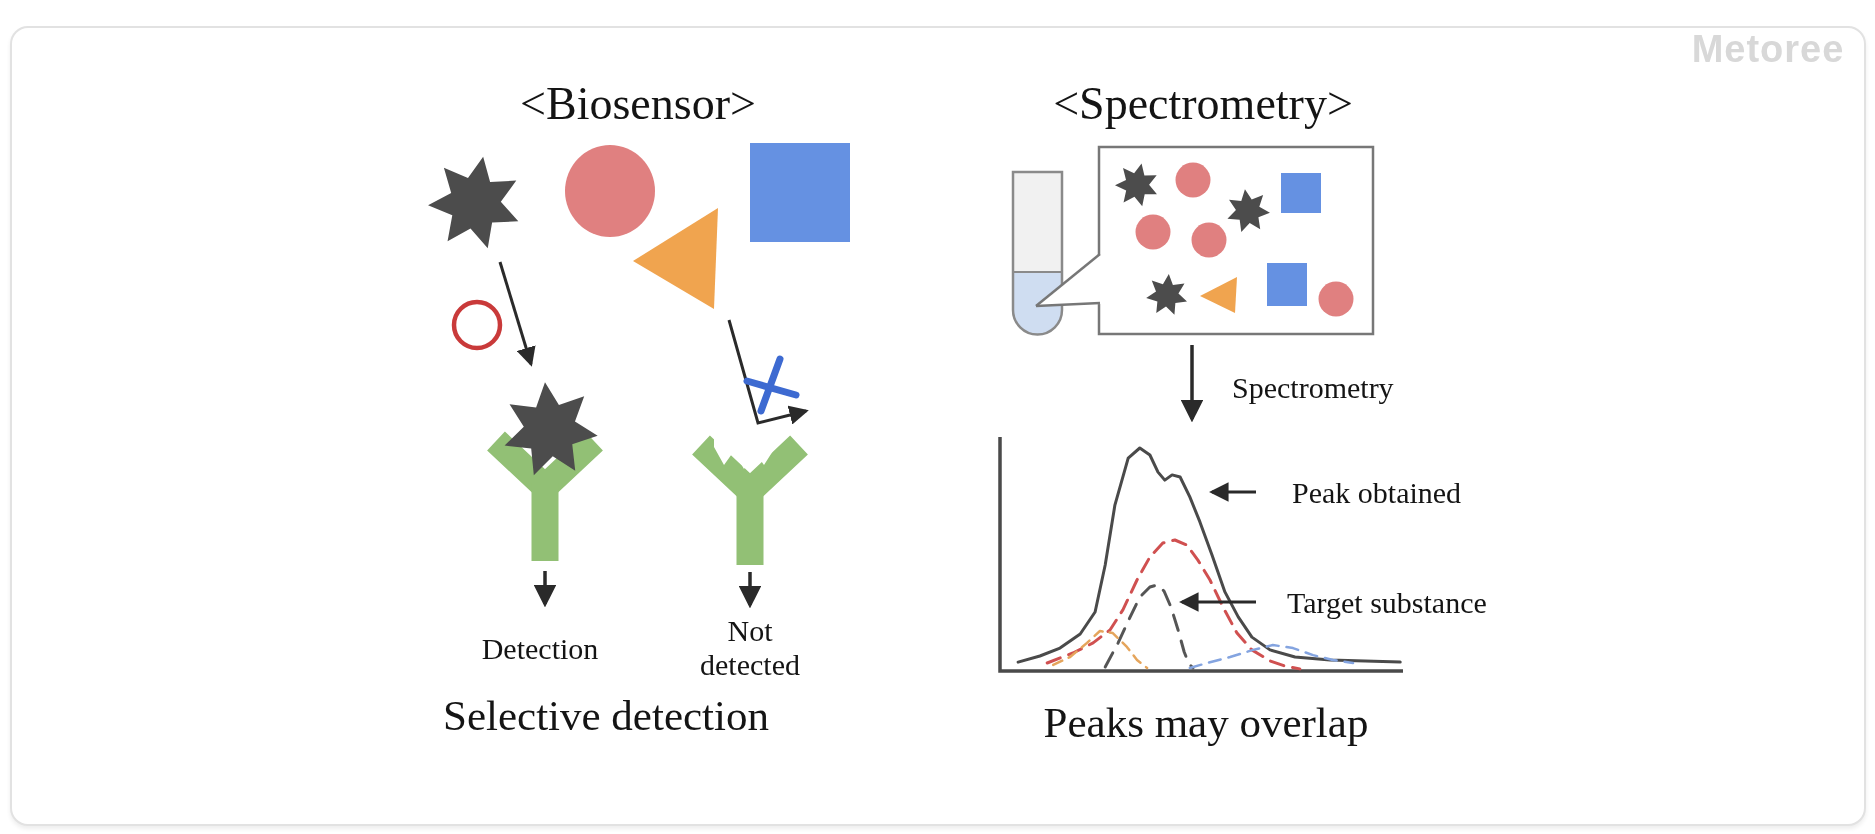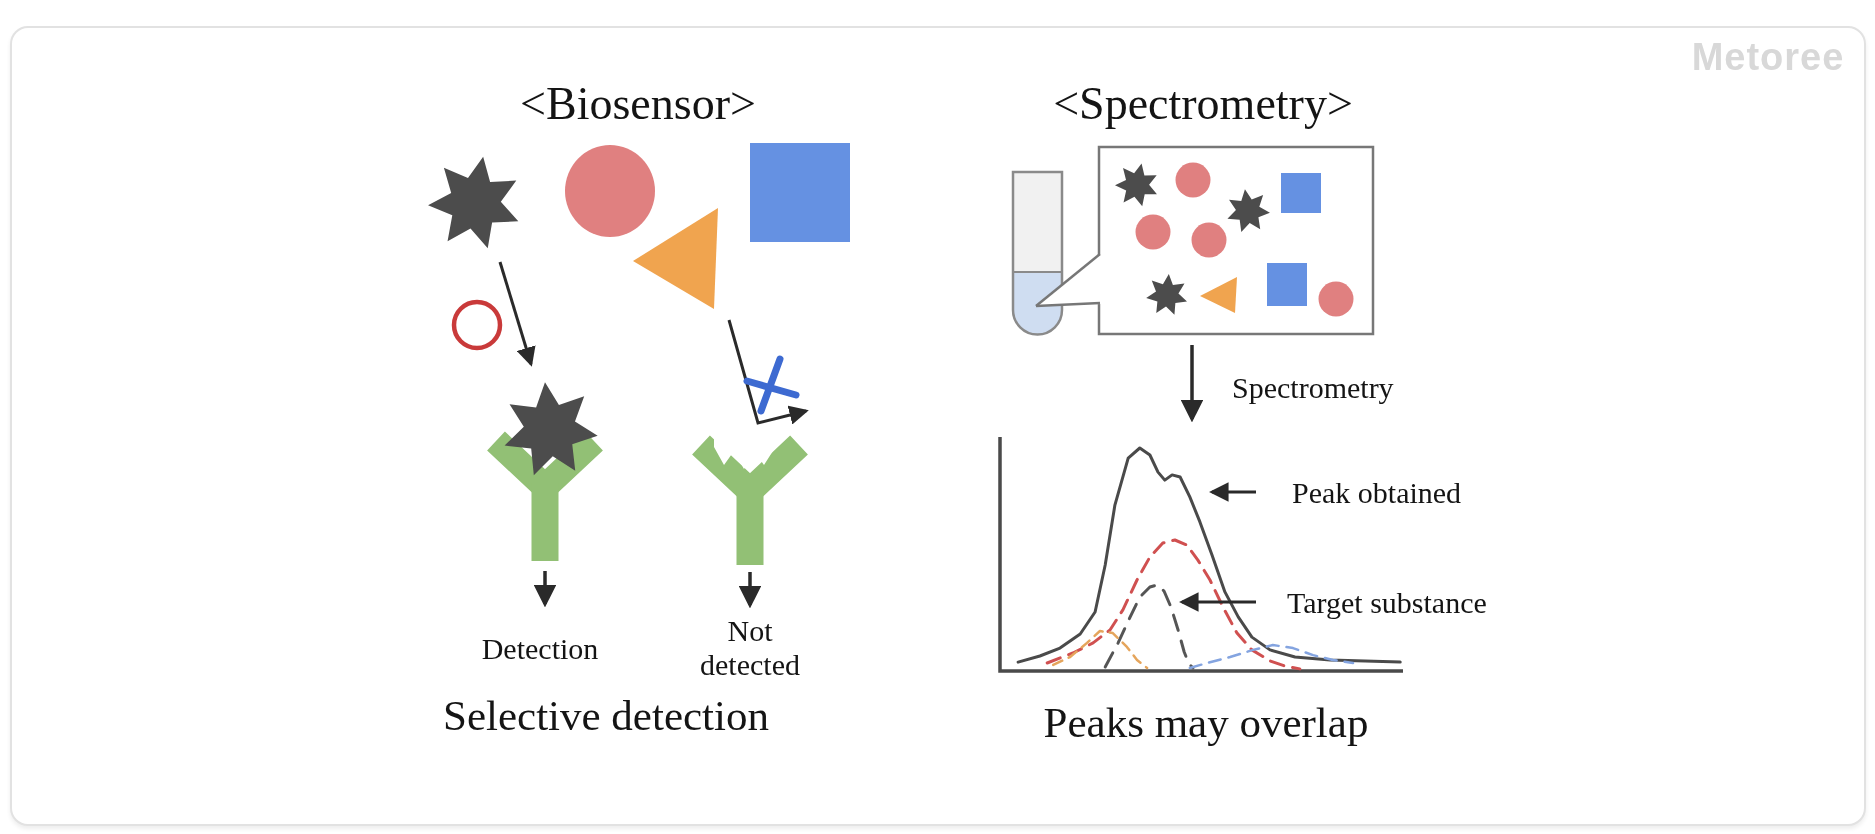--- a/index.html
+++ b/index.html
@@ -1,21 +1,21 @@
 <!DOCTYPE html>
 <html><head>
 <meta charset="utf-8">
 <style>
   html,body{margin:0;padding:0;background:#ffffff;}
   .stage{position:relative;width:1875px;height:834px;background:#ffffff;overflow:hidden;
          font-family:"Liberation Serif", serif;}
   .card{position:absolute;left:10px;top:26px;width:1852px;height:796px;background:#ffffff;
         border:2px solid #e2e2e2;border-radius:18px;box-shadow:0 3px 4px rgba(0,0,0,0.07);}
   .diagram{position:absolute;left:0;top:0;}
-  .watermark{position:absolute;top:36px;left:1688px;width:160px;text-align:center;
+  .watermark{position:absolute;top:28px;left:1688px;width:160px;text-align:center;
              font-family:"Liberation Sans", sans-serif;font-weight:bold;font-size:38px;
              color:#d8d8d8;letter-spacing:1px;user-select:none;}
   text{fill:#141414;}
   .serif{font-family:"Liberation Serif", serif;}
   .fs-title{font-size:46px;}
   .fs-caption{font-size:43px;}
   .fs-label{font-size:30px;}
 </style>
 </head>
 <body>

